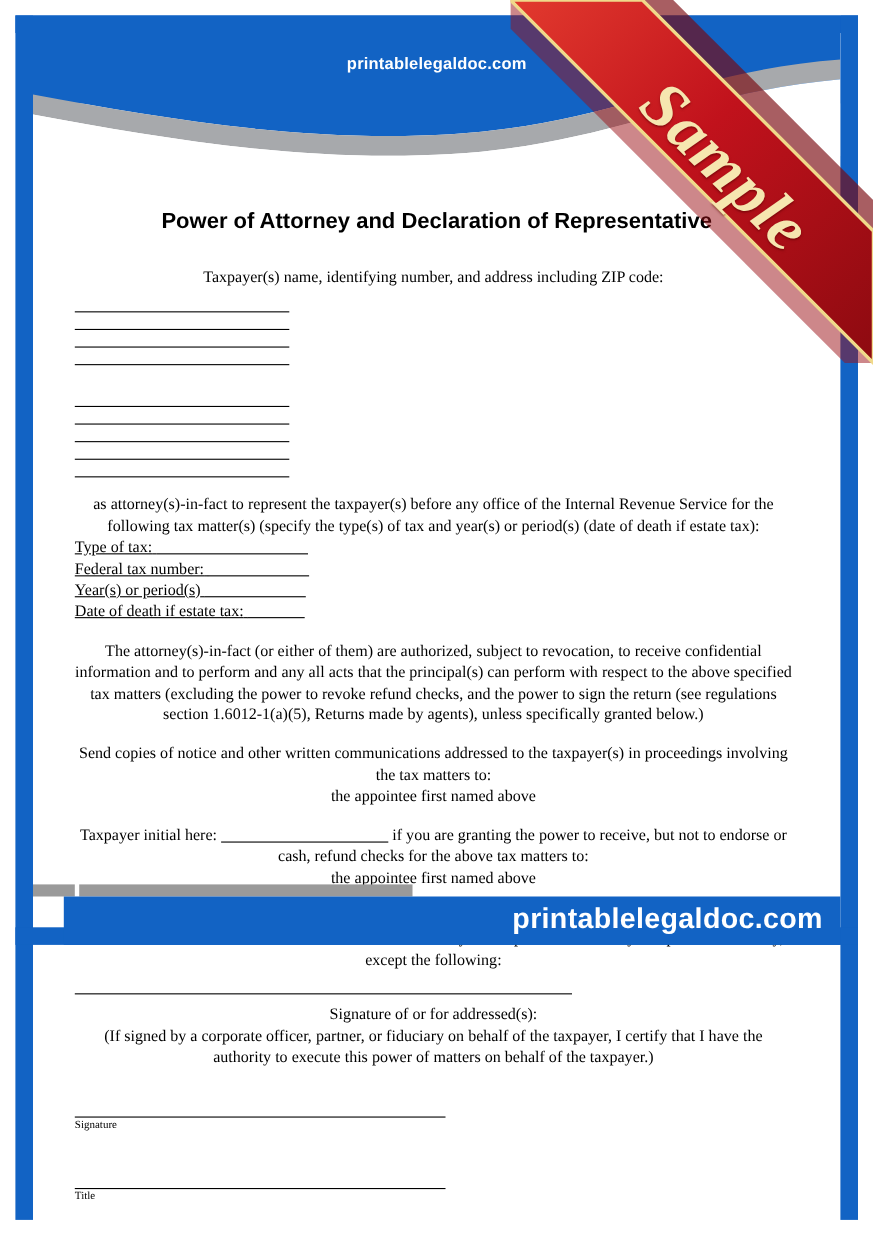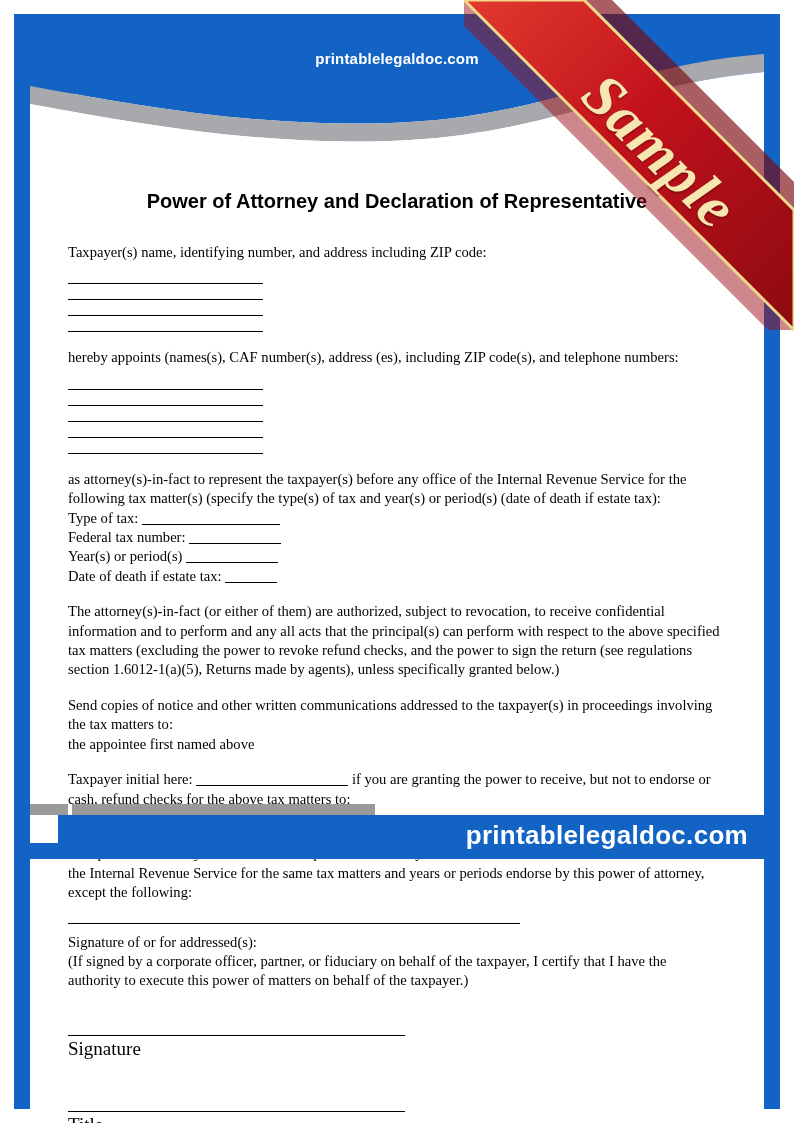--- a/index.html
+++ b/index.html
@@ -116,53 +116,55 @@
     position: absolute;
     left: 68px;
     top: 243px;
     width: 652px;
     font-size: 14.6px;
     line-height: 1.33;
     color: #000000;
   }
   .para {
     margin: 0 0 0 0;
+    text-align: center;
   }
   .gap-sm { height: 9px; }
   .gap-md { height: 16px; }
   .rule-stack {
     margin-top: 6px;
   }
   .rule {
     width: 195px;
     border-bottom: 1px solid #000;
     height: 15px;
   }
   .rule-row {
     white-space: nowrap;
+    text-decoration: underline;
   }
   .fill-line {
     display: inline-block;
     border-bottom: 1px solid #000;
     height: 12px;
     vertical-align: -2px;
   }
   .sig-line-long {
     width: 452px;
     border-bottom: 1px solid #000;
     height: 10px;
     margin-top: 10px;
   }
   .sig-line-mid {
     width: 337px;
     border-bottom: 1px solid #000;
     height: 10px;
   }
   .label-small {
-    font-size: 19px;
+    font-size: 10px;
   }
   
   .footer-grey-1 {
     position: absolute;
     left: 30px;
     bottom: 58px;
     width: 38px;
     height: 11px;
     background: #9a9a9a;
   }
@@ -237,21 +239,20 @@
     <div class="para">Taxpayer(s) name, identifying number, and address including ZIP code:</div>
     <div class="rule-stack">
       <div class="rule"></div>
       <div class="rule"></div>
       <div class="rule"></div>
       <div class="rule"></div>
     </div>
 
     <div class="gap-md"></div>
 
-    <div class="para">hereby appoints (names(s), CAF number(s), address (es), including ZIP code(s), and telephone numbers:</div>
     <div class="rule-stack">
       <div class="rule"></div>
       <div class="rule"></div>
       <div class="rule"></div>
       <div class="rule"></div>
       <div class="rule"></div>
     </div>
 
     <div class="gap-md"></div>
 

